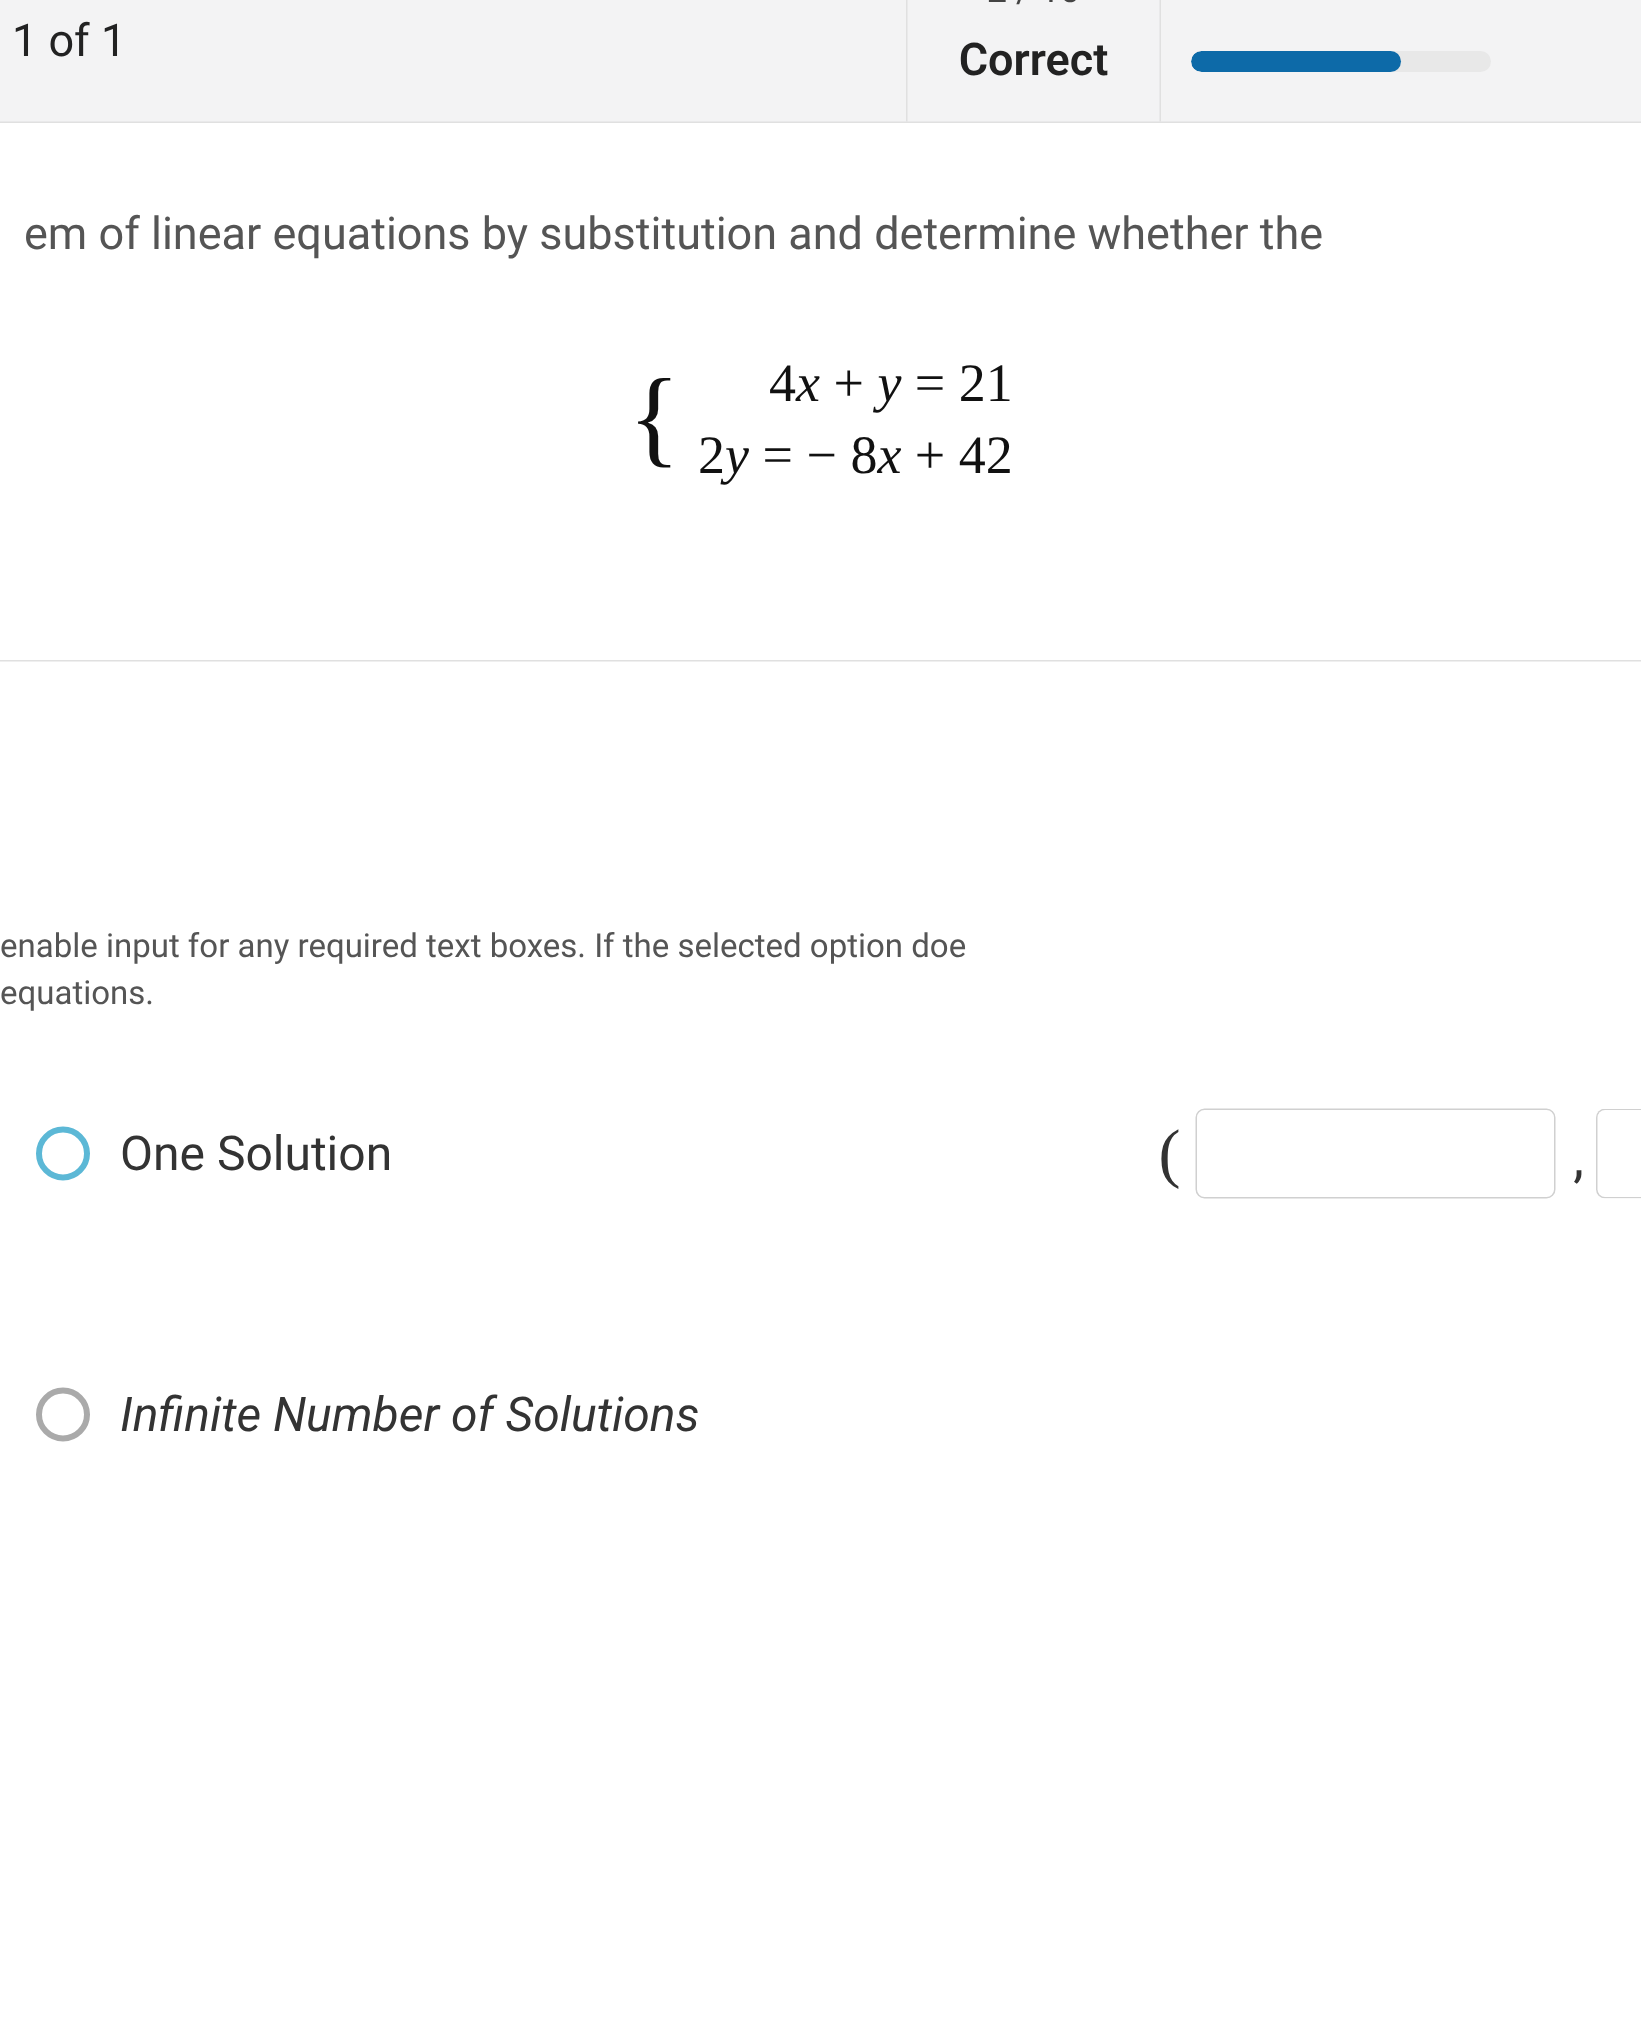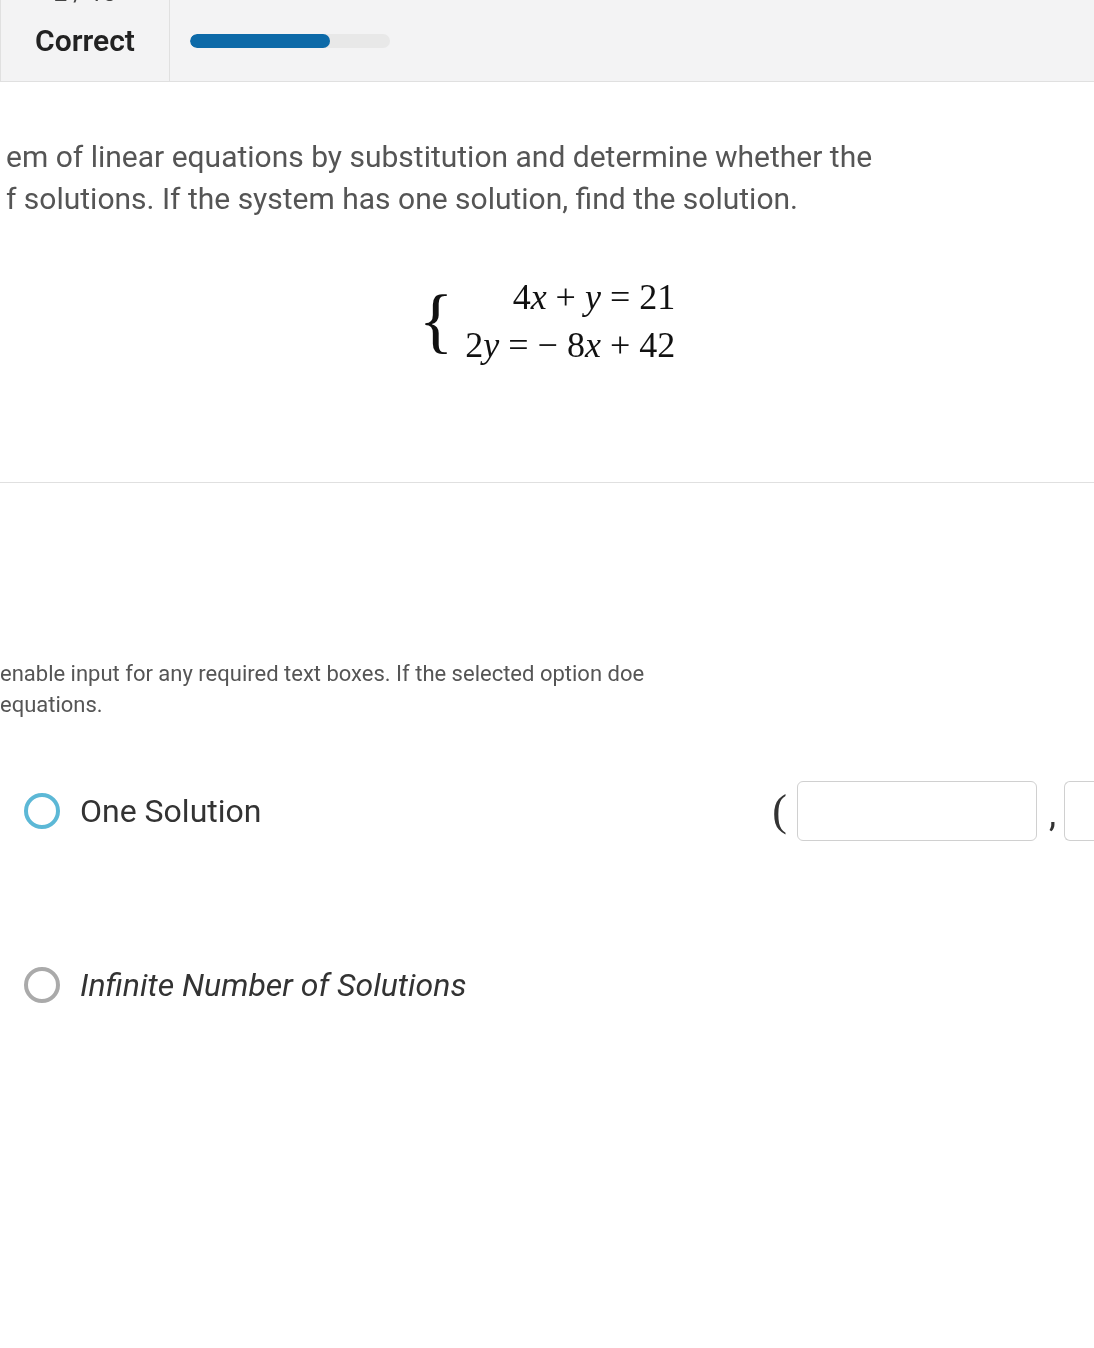--- a/index.html
+++ b/index.html
@@ -68,21 +68,21 @@
       background: #0d6aa8;
       border-radius: 7px;
     }
     .content {
       padding: 54px 0 0 0;
     }
     .question-text {
       font-size: 30px;
       color: #555;
       line-height: 1.4;
-      padding: 0 6px;
+      padding: 0 16px;
     }
     .equation-block {
       text-align: center;
       margin-top: 50px;
       font-family: "Times New Roman", Times, serif;
       font-size: 36px;
       color: #111;
     }
     .brace-wrap {
       display: inline-flex;
@@ -170,35 +170,35 @@
       margin: 0 8px 0 12px;
       align-self: flex-end;
       padding-bottom: 6px;
     }
     .opt3 { margin-bottom: 0; font-style: italic; }
   </style>
 </head>
 <body>
 
 <div class="header">
+  <div class="header-left">1 of 1</div>
   <div class="header-center">
     <div class="score-top">2 / 10</div>
     <div class="score-label">Correct</div>
   </div>
   <div class="header-right">
     <div class="progress-track">
       <div class="progress-fill"></div>
     </div>
   </div>
 </div>
 
 <div class="content">
   <div class="question-text">
     <span>em of linear equations by substitution and determine whether the</span><br>
-    <span>f solutions. If the system has one solution, find the solution.</span>
   </div>
 
   <div class="equation-block">
     <div class="brace-wrap">
       <span class="brace">{</span>
       <div class="eq-lines">
         <div class="eq-line">
           <span class="n">4</span>x <span class="n">+</span> y <span class="n">= 21</span>
         </div>
         <div class="eq-line">

